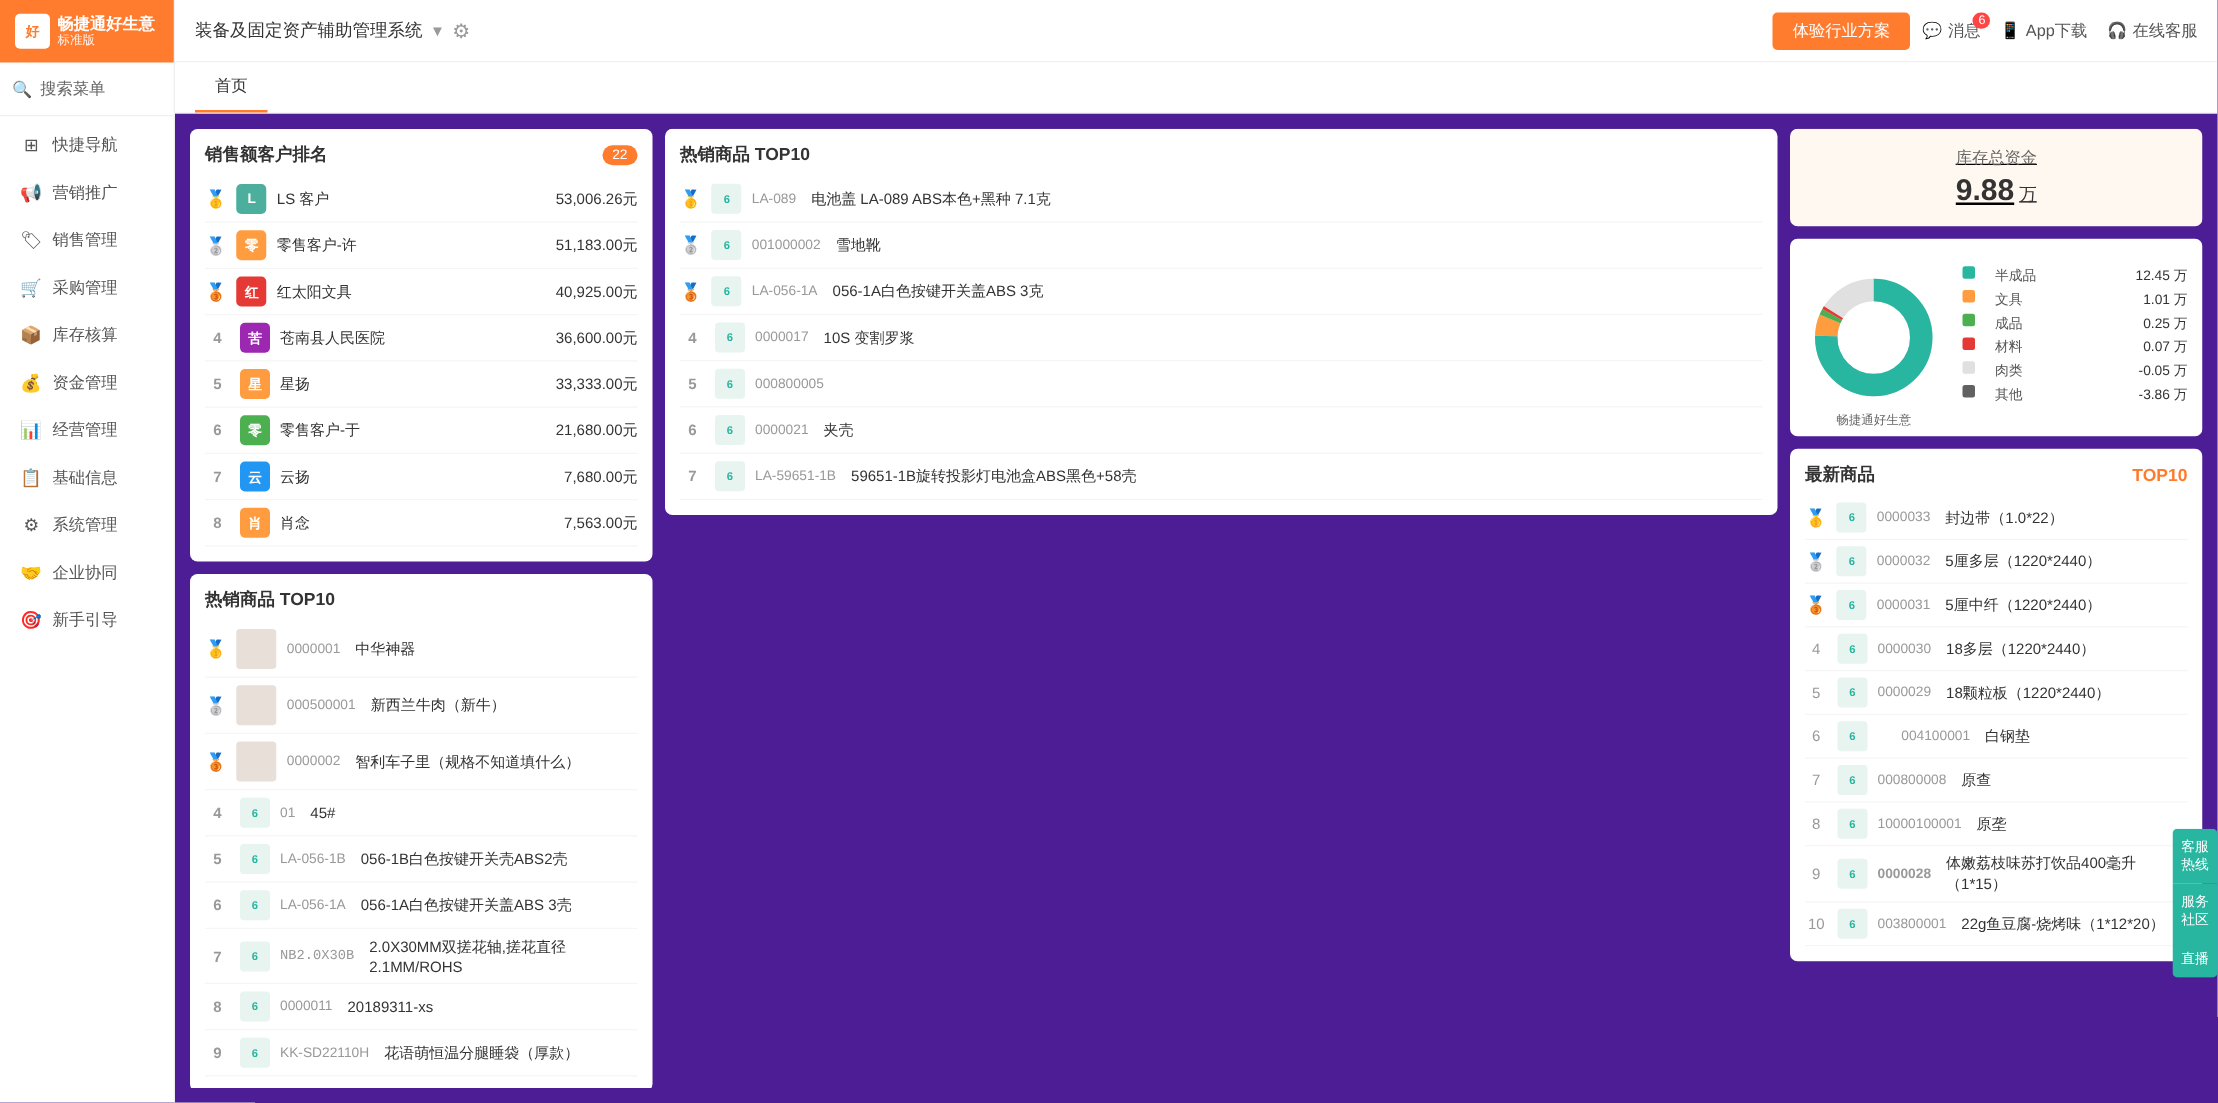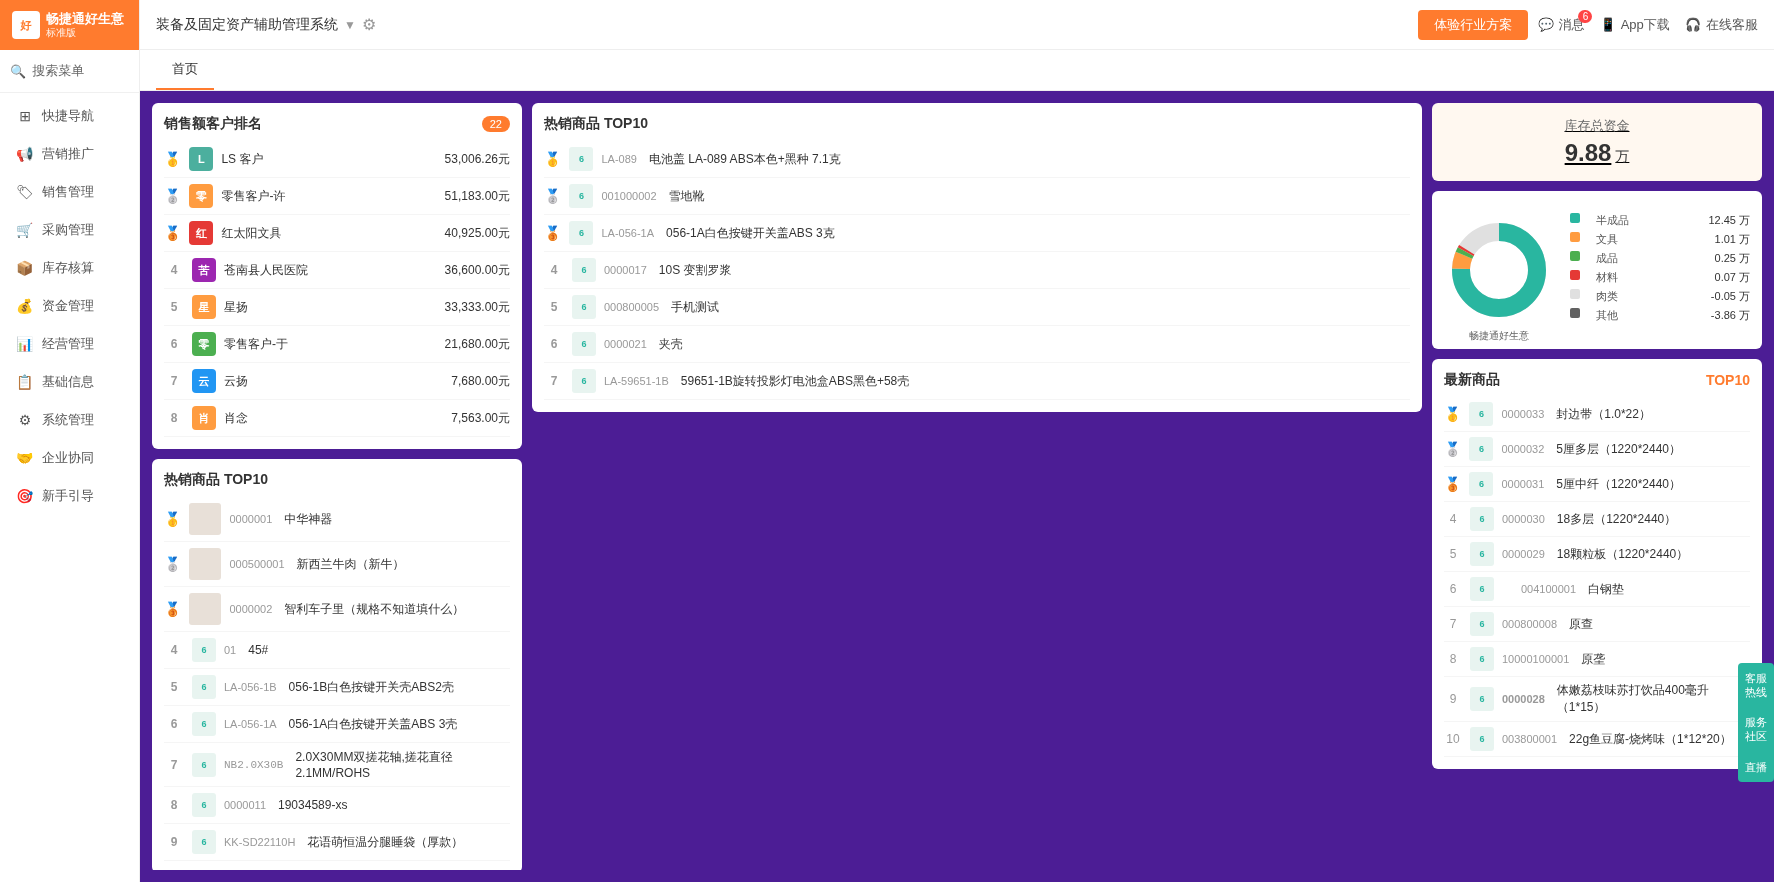--- a/index.html
+++ b/index.html
@@ -572,21 +572,21 @@
             <li class="rank-item">
       <span class="rank-num" style="color:#999;font-size:12px;">7</span>
       <div class="prod-img" style="width:24px;height:24px;background:#e8f4f0;border-radius:3px;display:flex;align-items:center;justify-content:center;font-size:9px;color:#29b6a0;font-weight:bold;">6</div>
       <span style="font-size:11px;color:#999;margin-right:4px;font-family:Liberation Mono, monospace;">NB2.0X30B</span>
       <span class="rank-name">2.0X30MM双搓花轴,搓花直径2.1MM/ROHS</span>
     </li>
             <li class="rank-item">
       <span class="rank-num" style="color:#999;font-size:12px;">8</span>
       <div class="prod-img" style="width:24px;height:24px;background:#e8f4f0;border-radius:3px;display:flex;align-items:center;justify-content:center;font-size:9px;color:#29b6a0;font-weight:bold;">6</div>
       <span style="font-size:11px;color:#999;margin-right:4px;">0000011</span>
-      <span class="rank-name">19034589-xs</span>
+      <span class="rank-name">20189311-xs</span>
     </li>
             <li class="rank-item">
       <span class="rank-num" style="color:#999;font-size:12px;">9</span>
       <div class="prod-img" style="width:24px;height:24px;background:#e8f4f0;border-radius:3px;display:flex;align-items:center;justify-content:center;font-size:9px;color:#29b6a0;font-weight:bold;">6</div>
       <span style="font-size:11px;color:#999;margin-right:4px;">KK-SD22110H</span>
       <span class="rank-name">花语萌恒温分腿睡袋（厚款）</span>
     </li>
           </ul>
       </div>
     </div>
@@ -619,21 +619,20 @@
             <li class="rank-item">
       <span class="rank-num" style="color:#999;font-size:12px;">4</span>
       <div style="width:24px;height:24px;background:#e8f4f0;border-radius:3px;display:flex;align-items:center;justify-content:center;font-size:9px;color:#29b6a0;font-weight:bold;">6</div>
       <span style="font-size:11px;color:#999;margin-right:4px;">0000017</span>
       <span class="rank-name">10S 变割罗浆</span>
     </li>
             <li class="rank-item">
       <span class="rank-num" style="color:#999;font-size:12px;">5</span>
       <div style="width:24px;height:24px;background:#e8f4f0;border-radius:3px;display:flex;align-items:center;justify-content:center;font-size:9px;color:#29b6a0;font-weight:bold;">6</div>
       <span style="font-size:11px;color:#999;margin-right:4px;">000800005</span>
-      <span class="rank-name">手机测试</span>
     </li>
             <li class="rank-item">
       <span class="rank-num" style="color:#999;font-size:12px;">6</span>
       <div style="width:24px;height:24px;background:#e8f4f0;border-radius:3px;display:flex;align-items:center;justify-content:center;font-size:9px;color:#29b6a0;font-weight:bold;">6</div>
       <span style="font-size:11px;color:#999;margin-right:4px;">0000021</span>
       <span class="rank-name">夹壳</span>
     </li>
             <li class="rank-item">
       <span class="rank-num" style="color:#999;font-size:12px;">7</span>
       <div style="width:24px;height:24px;background:#e8f4f0;border-radius:3px;display:flex;align-items:center;justify-content:center;font-size:9px;color:#29b6a0;font-weight:bold;">6</div>

